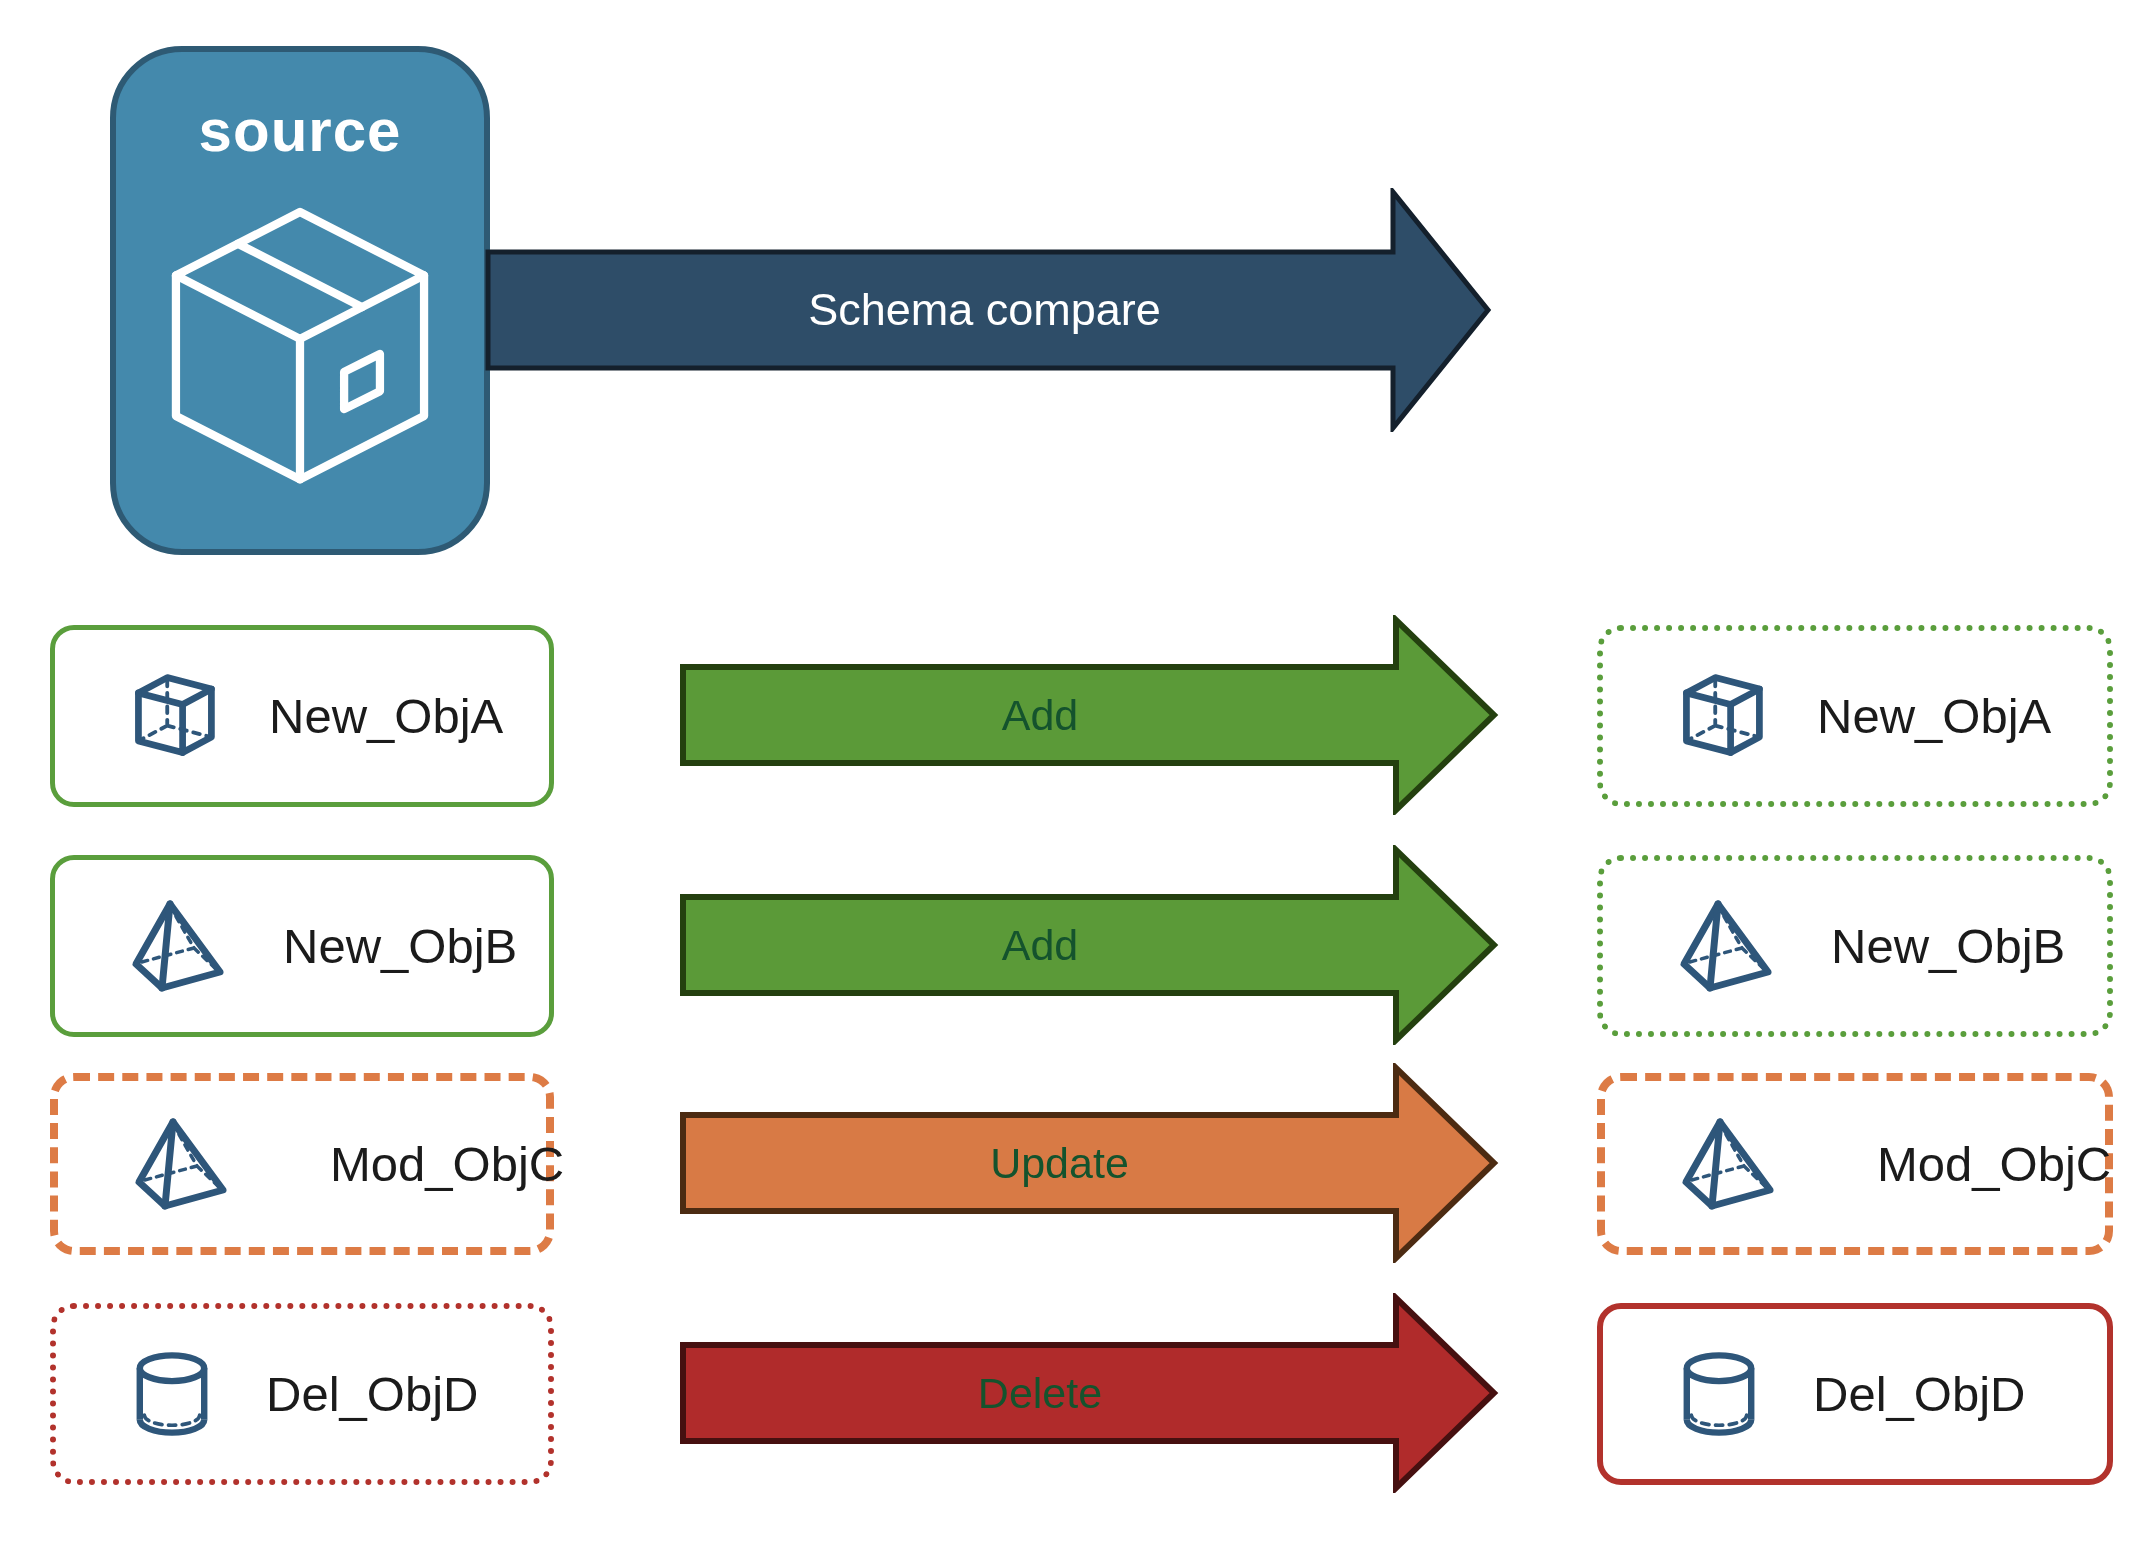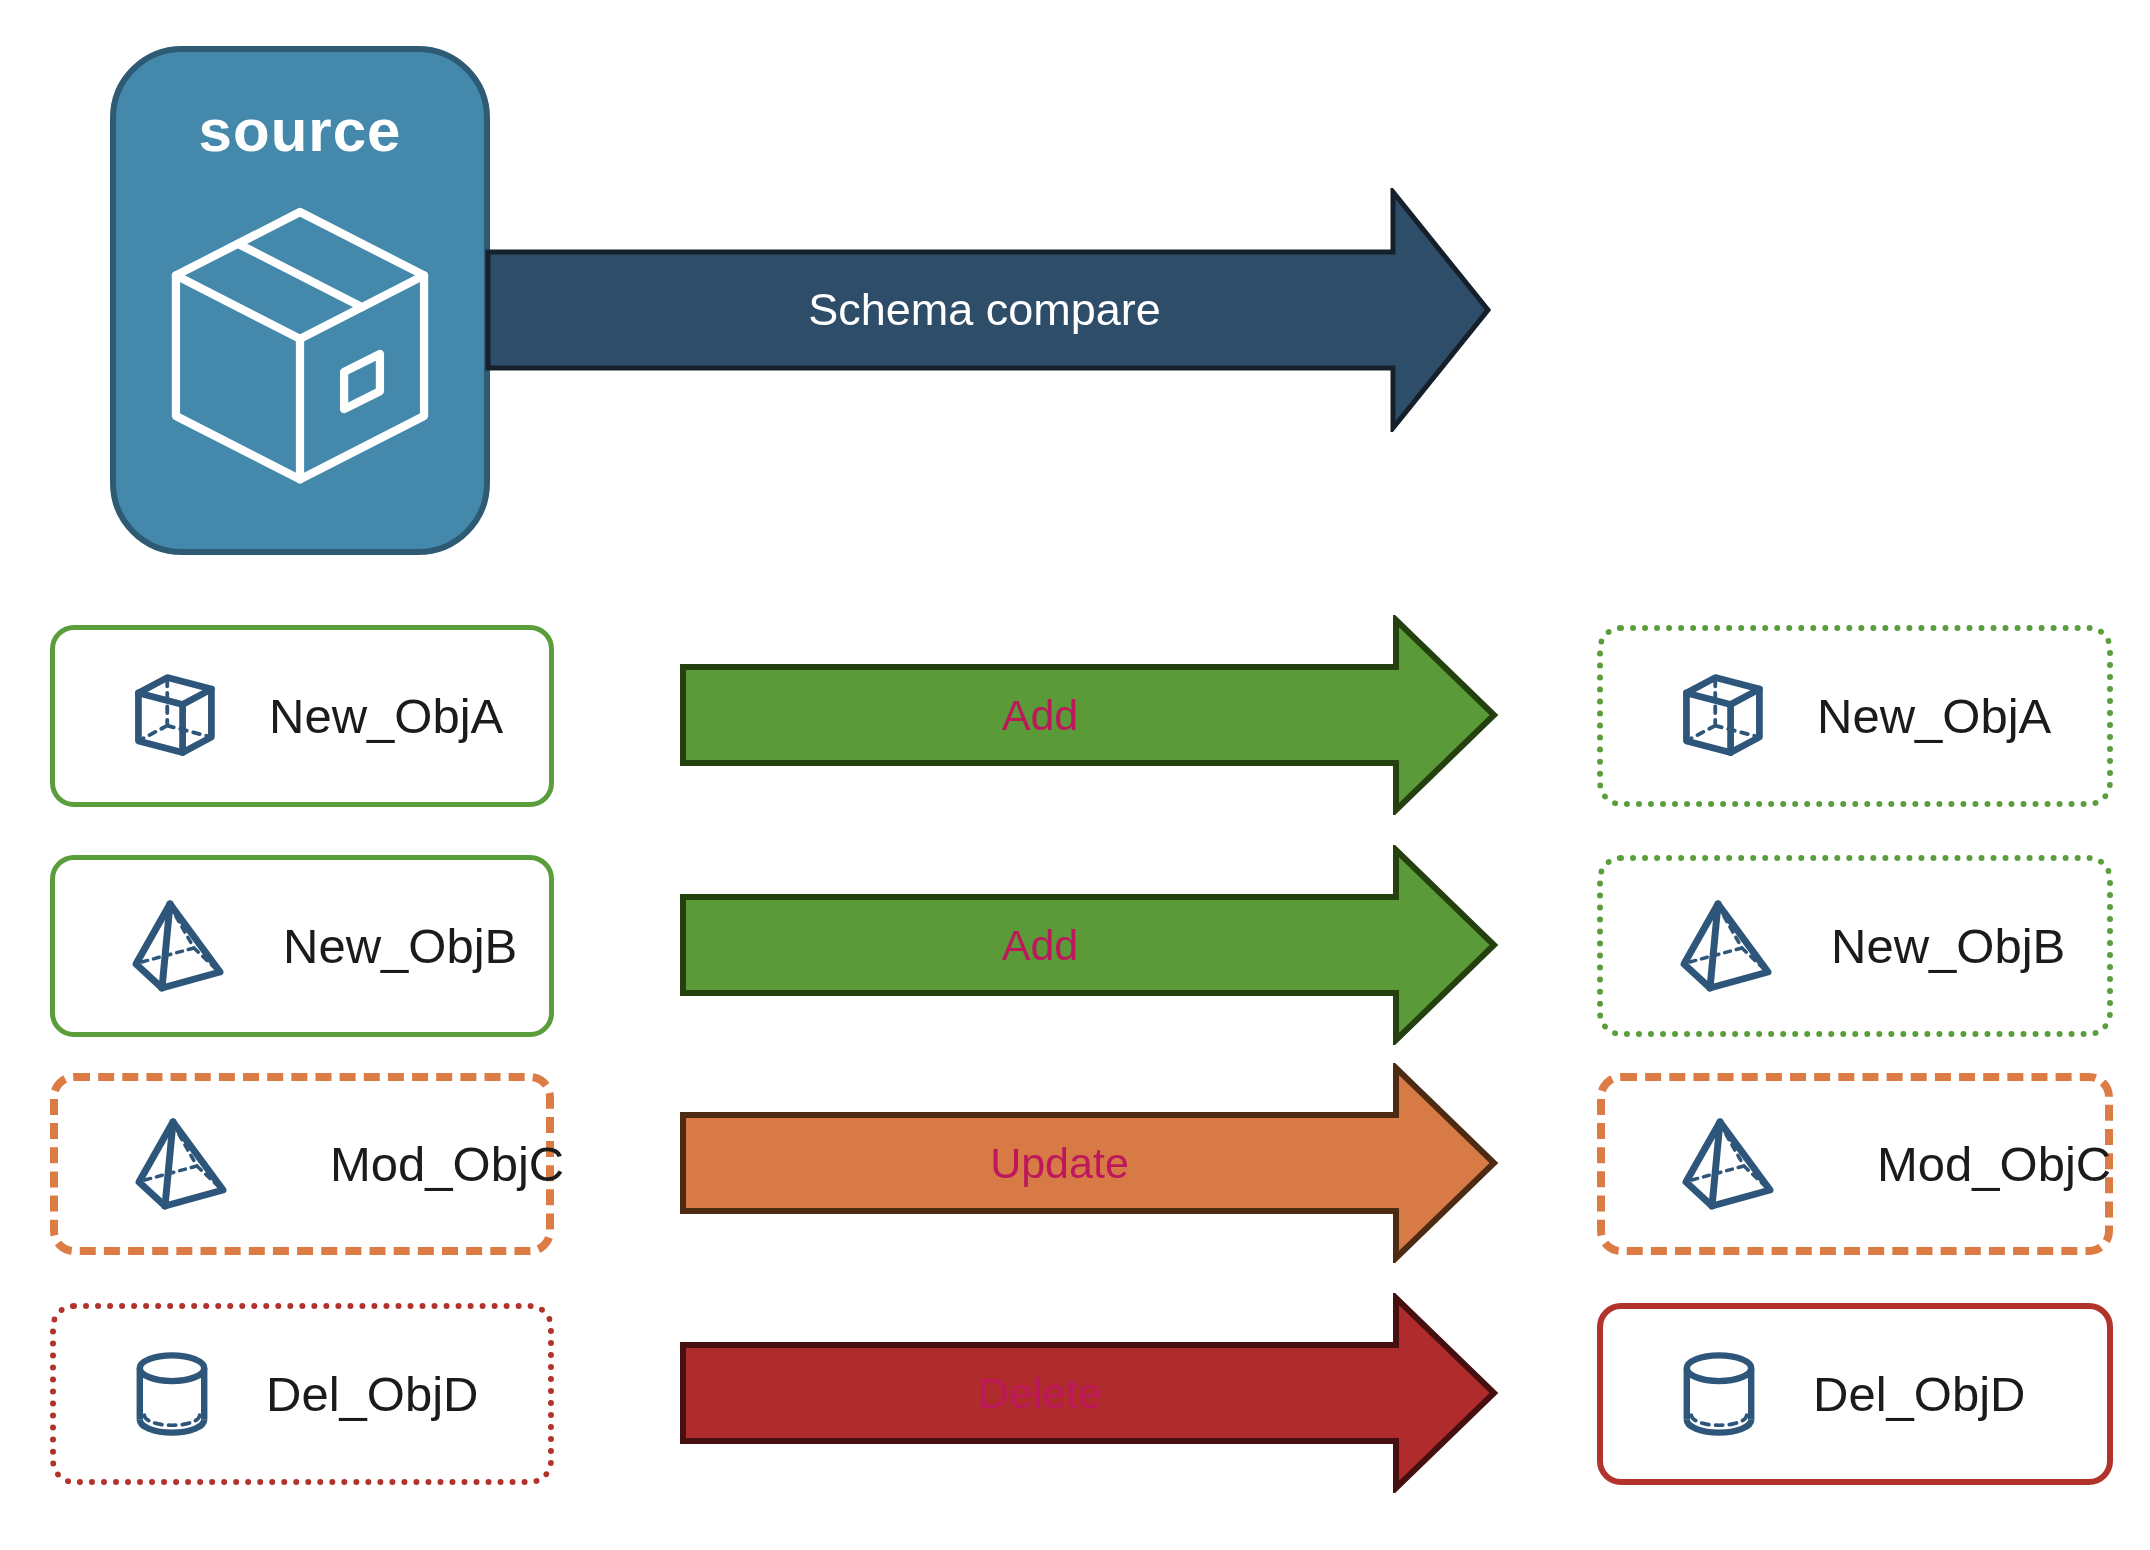--- a/index.html
+++ b/index.html
@@ -22,21 +22,21 @@
   .compare-arrow svg{position:absolute;left:0;top:0;}
   .compare-arrow .arrow-label{
     position:absolute;inset:0;display:flex;align-items:center;justify-content:center;
     color:#ffffff;font-size:45px;padding-right:40px;box-sizing:border-box;padding-left:32px;
   }
   
   .row-arrow{position:absolute;left:680px;width:820px;height:200px;}
   .row-arrow svg{position:absolute;left:0;top:0;}
   .row-arrow .arrow-label{
     position:absolute;inset:0;display:flex;align-items:center;justify-content:center;
-    color:#be185d;font-size:43px;padding-right:100px;box-sizing:border-box;
+    color:#14532d;font-size:43px;padding-right:100px;box-sizing:border-box;
   }
   
   .obj-box{
     position:absolute;height:182px;box-sizing:border-box;background:#ffffff;
     display:flex;align-items:center;border-radius:24px;padding-left:70px;
   }
   .obj-box.left{left:50px;width:504px;}
   .obj-box.right{left:1597px;width:516px;}
   .obj-box .obj-label{color:#1b1b1b;font-size:49px;margin-left:48px;white-space:nowrap;}
   .obj-box .obj-icon{flex:0 0 auto;display:block;line-height:0;}

